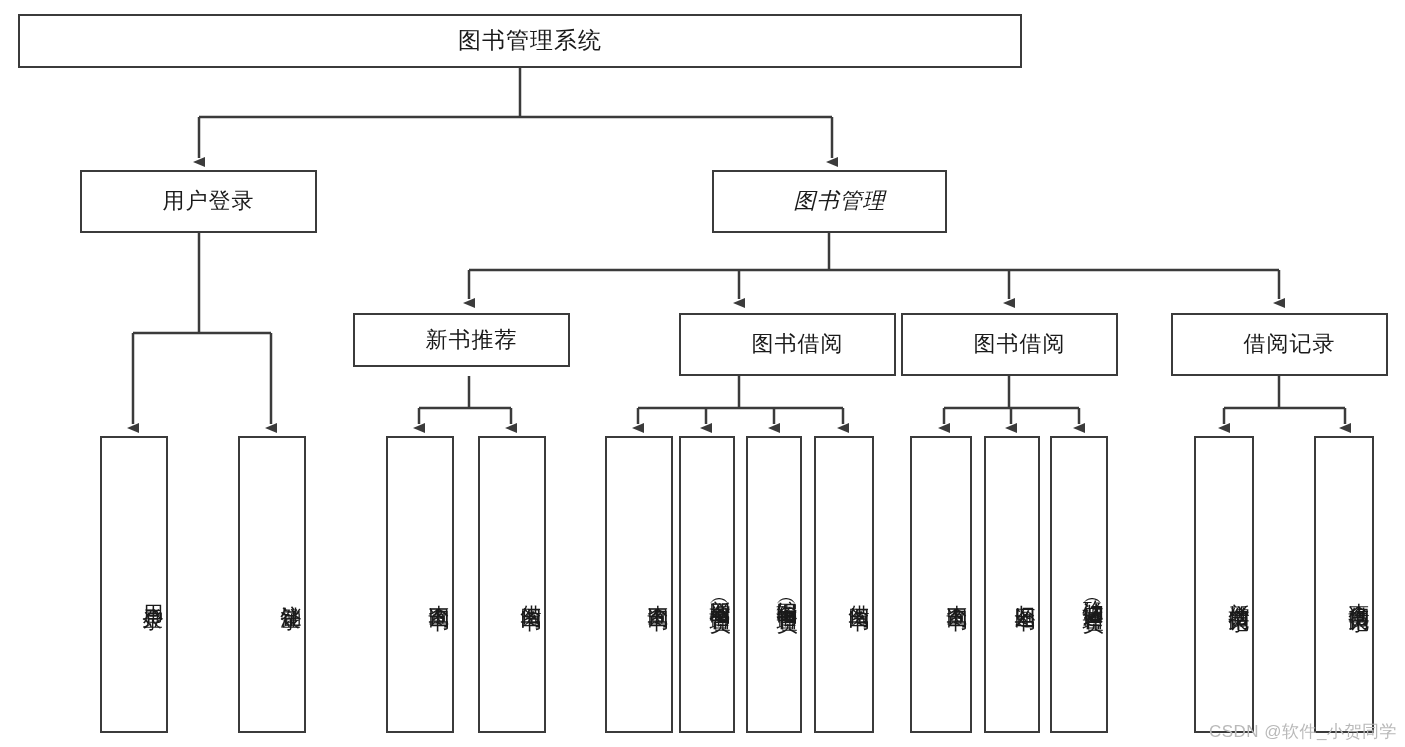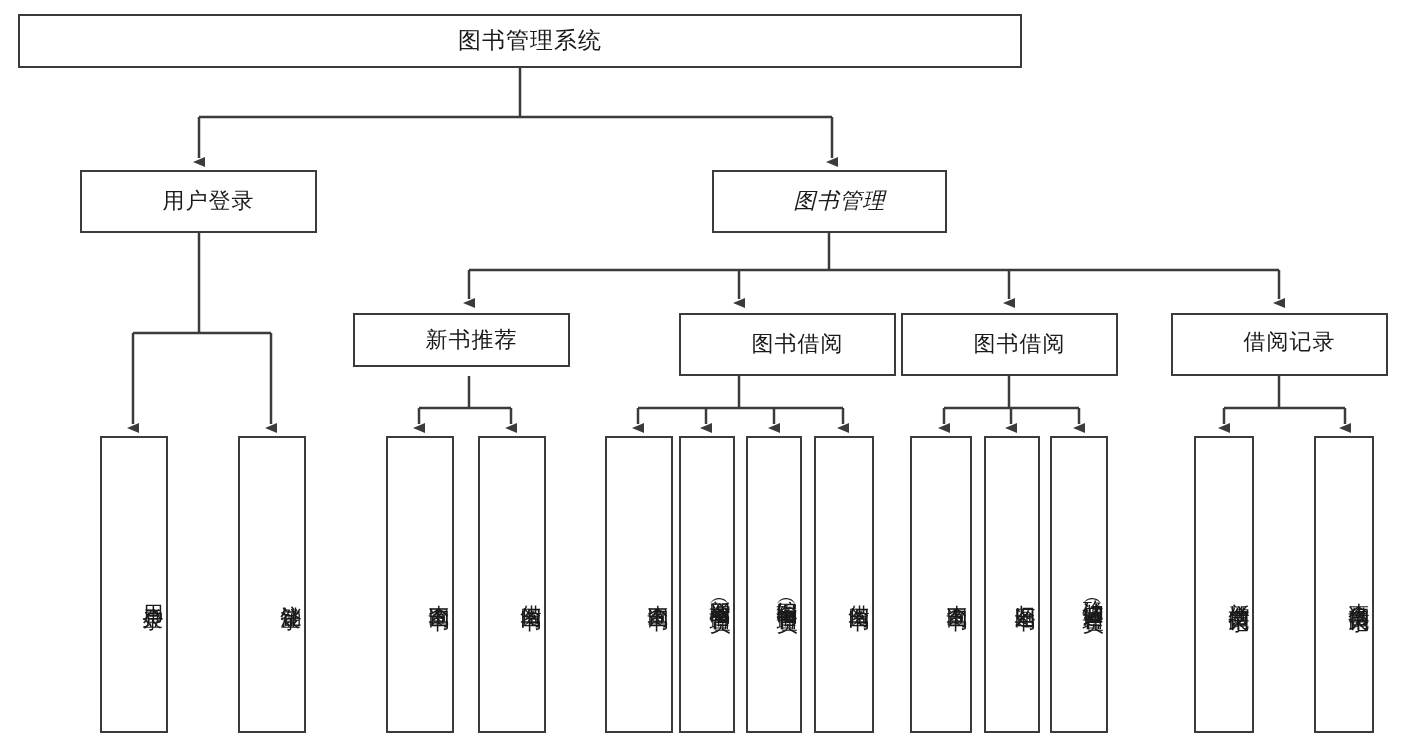--- a/index.html
+++ b/index.html
@@ -135,21 +135,21 @@
 
   <div class="node horiz" style="left:353px; top:313px; width:217px; height:54px;">
     <span>新书推荐</span>
   </div>
   <div class="node horiz" style="left:631px; top:313px; width:217px; height:63px;margin-left:48px;">
     <span>图书借阅</span>
   </div>
   <div class="node horiz" style="left:901px; top:313px; width:217px; height:63px;">
     <span>图书借阅</span>
   </div>
-  <div class="node horiz" style="left:1171px; top:313px; width:217px; height:63px;font-family:Liberation Mono, monospace;">
+  <div class="node horiz" style="left:1171px; top:313px; width:217px; height:63px;">
     <span>借阅记录</span>
   </div>
 
   <div class="node vert" style="left:100px; top:436px; width:68px; height:297px;">
     <span class="vtext">用户登录</span>
   </div>
   <div class="node vert" style="left:238px; top:436px; width:68px; height:297px;">
     <span class="vtext">注销登录</span>
   </div>
 
@@ -183,13 +183,14 @@
     <span class="vtext">确认归还（管理员）</span>
   </div>
 
   <div class="node vert" style="left:1194px; top:436px; width:60px; height:297px;">
     <span class="vtext">新增借阅记录</span>
   </div>
   <div class="node vert" style="left:1314px; top:436px; width:60px; height:297px;">
     <span class="vtext">查询借阅记录</span>
   </div>
 
+  <div class="watermark">CSDN @软件_小贺同学</div>
 </div>
 
 </body></html>

